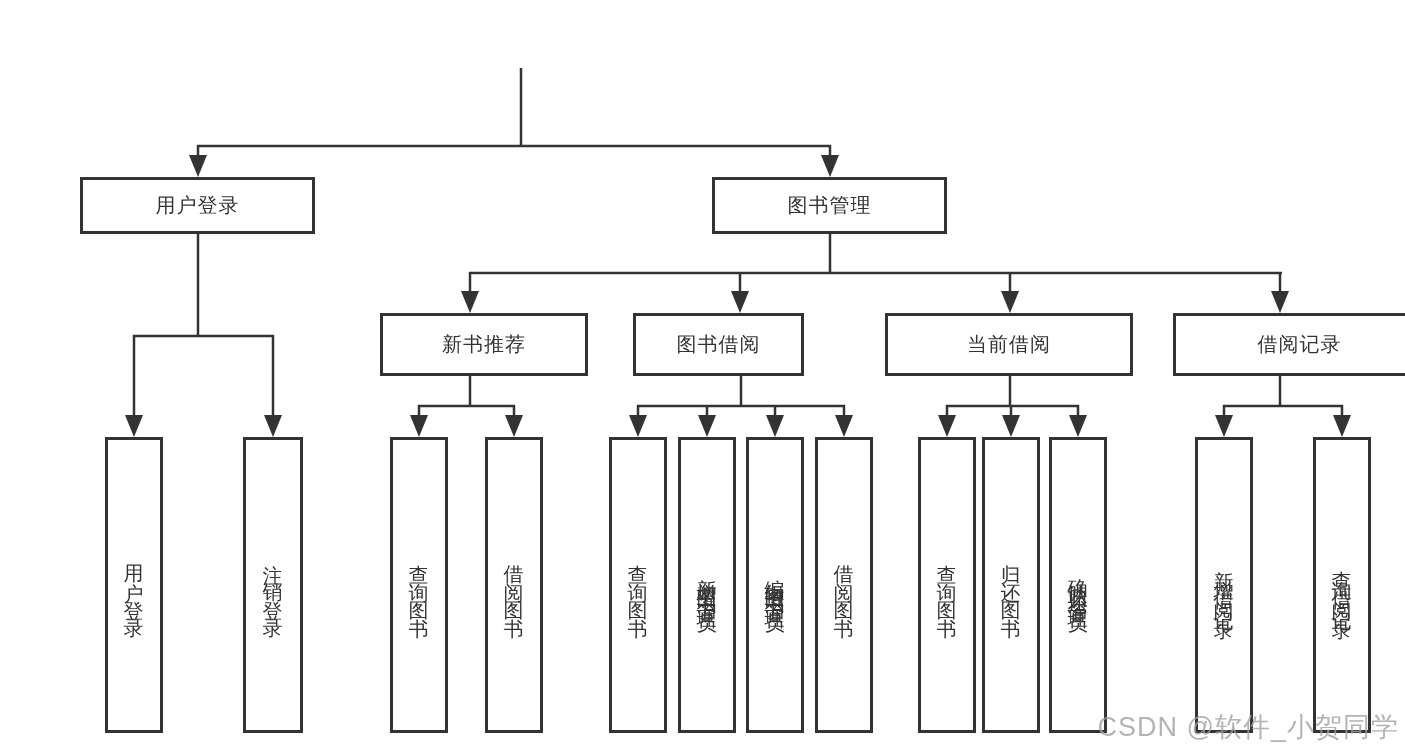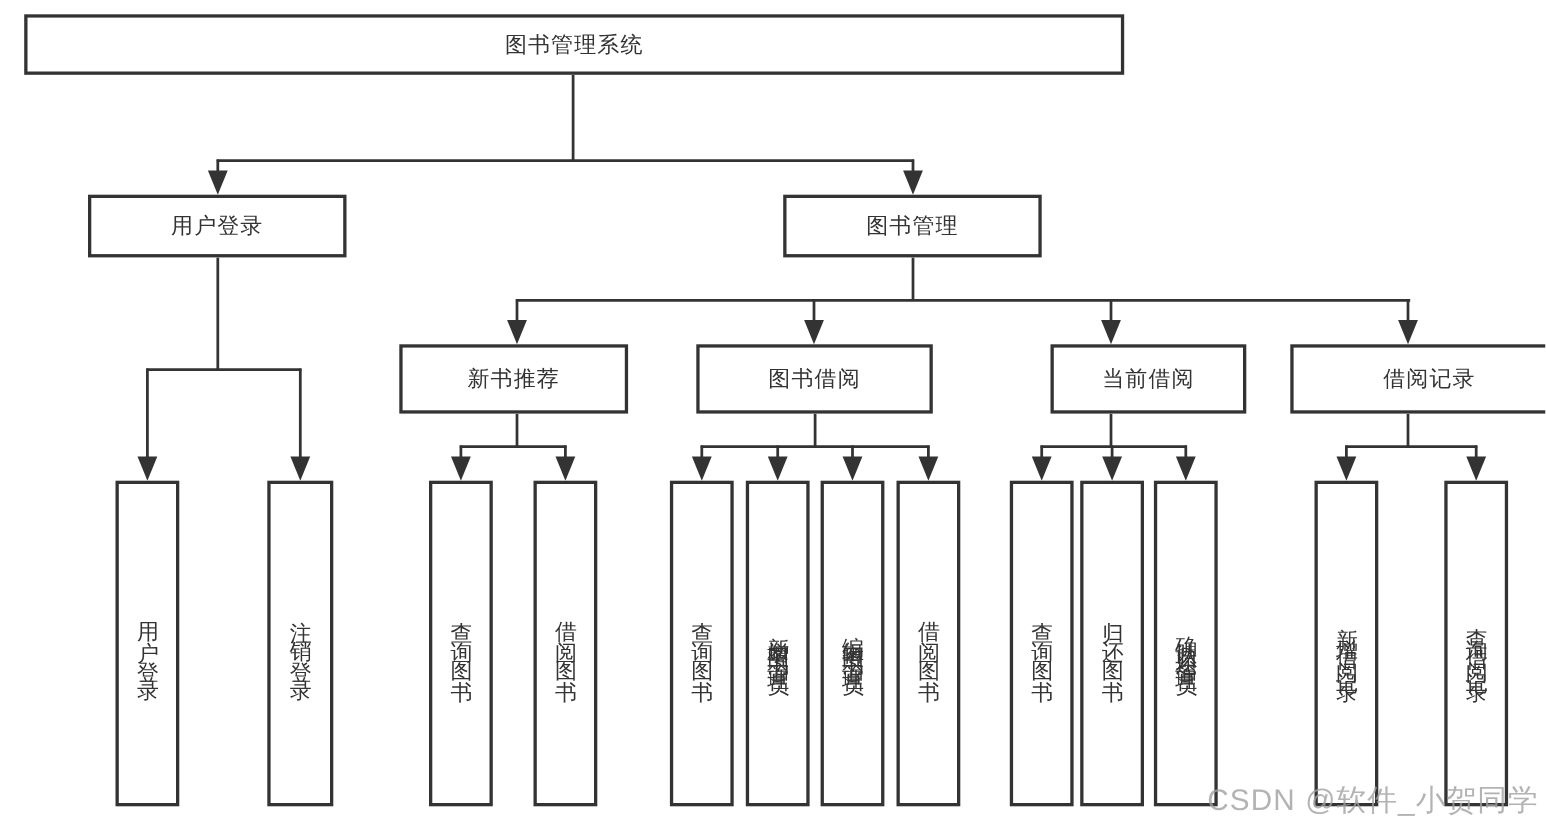--- a/index.html
+++ b/index.html
@@ -123,38 +123,35 @@
     <g>
       <line x1="1280" y1="376" x2="1280" y2="406"></line>
       <line x1="1223" y1="406" x2="1343" y2="406"></line>
       <line x1="1224" y1="405" x2="1224" y2="418"></line>
       <line x1="1342" y1="405" x2="1342" y2="418"></line>
       <polygon points="1215,415 1233,415 1224,437"></polygon>
       <polygon points="1333,415 1351,415 1342,437"></polygon>
     </g>
   </svg>
 
-  <div class="node h-node" style="left:22px;top:13px;width:1000px;height:55px">
-    <span>图书管理系统</span>
-  </div>
 
   <div class="node h-node" style="left:80px;top:177px;width:235px;height:57px">
     <span>用户登录</span>
   </div>
   <div class="node h-node" style="left:712px;top:177px;width:235px;height:57px">
     <span>图书管理</span>
   </div>
 
-  <div class="node h-node" style="left:363px;top:313px;width:208px;height:63px">
+  <div class="node h-node" style="left:380px;top:313px;width:208px;height:63px">
     <span>新书推荐</span>
   </div>
-  <div class="node h-node" style="left:633px;top:313px;width:215px;height:63px">
+  <div class="node h-node" style="left:633px;top:313px;width:171px;height:63px">
     <span>图书借阅</span>
   </div>
-  <div class="node h-node" style="left:955px;top:313px;width:178px;height:63px">
+  <div class="node h-node" style="left:885px;top:313px;width:248px;height:63px">
     <span>当前借阅</span>
   </div>
   <div class="node h-node" style="left:1173px;top:313px;width:253px;height:63px">
     <span>借阅记录</span>
   </div>
 
   <div class="node v-node" style="left:105px;top:437px;width:58px;height:296px">
     <span class="loose">用户登录</span>
   </div>
   <div class="node v-node" style="left:243px;top:437px;width:60px;height:296px">

